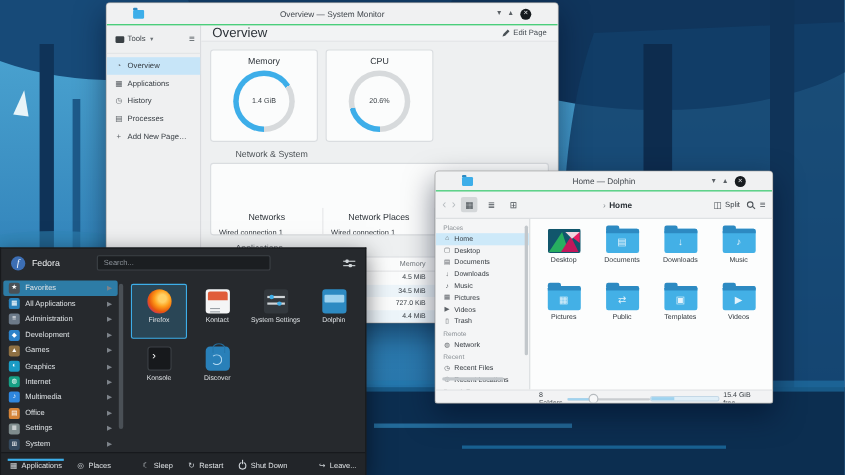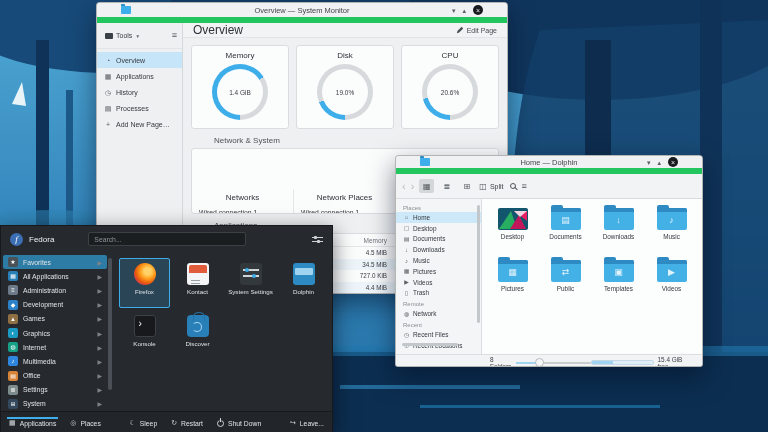--- a/index.html
+++ b/index.html
@@ -4,21 +4,21 @@
 <style>
   html,body{margin:0;padding:0;}
   body{font-family:"Liberation Sans","DejaVu Sans",sans-serif;}
   .stage{position:relative;width:768px;height:432px;overflow:hidden;background:#2e7cb5;}
   .stage *{box-sizing:border-box;}
   .wall{position:absolute;inset:0;}
 
   
   .window{position:absolute;background:#eff0f1;border-radius:4px 4px 3px 3px;
     box-shadow:0 10px 26px rgba(2,12,34,.5);overflow:hidden;border:1px solid rgba(0,0,0,.25);}
-  .titlebar{height:20px;background:#f0f1f2;border-bottom:6px solid #22c55e;display:flex;align-items:center;
+  .titlebar{height:20px;background:#f0f1f2;border-bottom:1px solid #22c55e;display:flex;align-items:center;
     padding:0 24px;position:relative;}
   .titlebar .t-title{position:absolute;left:0;right:0;text-align:center;font-size:7.5px;color:#40464c;}
   .winbtns{margin-left:auto;display:flex;align-items:center;gap:7px;z-index:2;}
   .wb{font-size:7px;color:#5a6065;line-height:1;}
   .wb-close{width:10px;height:10px;border-radius:50%;background:#171b1f;color:#e8eaec;font-size:7px;
     display:flex;align-items:center;justify-content:center;line-height:1;}
   .appicon-mini{width:10px;height:8px;background:#3daee9;border-radius:1px;position:relative;z-index:2;}
   .appicon-mini::before{content:"";position:absolute;top:-2px;left:0;width:4px;height:2px;background:#2d8ac2;border-radius:1px 1px 0 0;}
 
   
@@ -243,28 +243,20 @@
           <div class="gauges">
             <div class="card gauge-card">
               <div class="gauge-title">Memory</div>
               <div class="donut" style="background: conic-gradient(from 180deg, rgb(61, 174, 233) 0deg, rgb(61, 174, 233) 66%, rgb(215, 218, 220) 66%, rgb(215, 218, 220) 100%);">
                 <div class="donut-hole">
                     <span class="donut-val">1.4 GiB</span>
                   </div>
               </div>
             </div>
             <div class="card gauge-card">
-              <div class="gauge-title">Disk</div>
-              <div class="donut" style="background: conic-gradient(from 180deg, rgb(61, 174, 233) 0deg, rgb(61, 174, 233) 19%, rgb(215, 218, 220) 19%, rgb(215, 218, 220) 100%);">
-                <div class="donut-hole">
-                    <span class="donut-val">19.0%</span>
-                  </div>
-              </div>
-            </div>
-            <div class="card gauge-card">
               <div class="gauge-title">CPU</div>
               <div class="donut" style="background: conic-gradient(from 180deg, rgb(61, 174, 233) 0deg, rgb(61, 174, 233) 21%, rgb(215, 218, 220) 21%, rgb(215, 218, 220) 100%);">
                 <div class="donut-hole">
                     <span class="donut-val">20.6%</span>
                   </div>
               </div>
             </div>
           </div>
           <div class="sec-label">Network &amp; System</div>
           <div class="card net-card">
@@ -364,20 +356,21 @@
         <span class="wb">▴</span>
         <span class="wb-close">×</span>
       </div>
     </div>
     <div class="d-toolbar">
       <span class="nav-arrow">‹</span>
       <span class="nav-arrow">›</span>
       <span class="viewbtn sel">▦</span>
       <span class="viewbtn">≣</span>
       <span class="viewbtn">⊞</span>
+      <span class="crumb"><span class="sep">›</span><span>Home</span></span>
       <span class="d-right">
         <span class="split">
           <span style="font-size:8px;color:#4a5156;">◫</span>
           <span>Split</span>
         </span>
         <span class="icon-search"></span>
         <span class="burger" style="margin-left:0;">≡</span>
       </span>
     </div>
     <div class="d-body">

